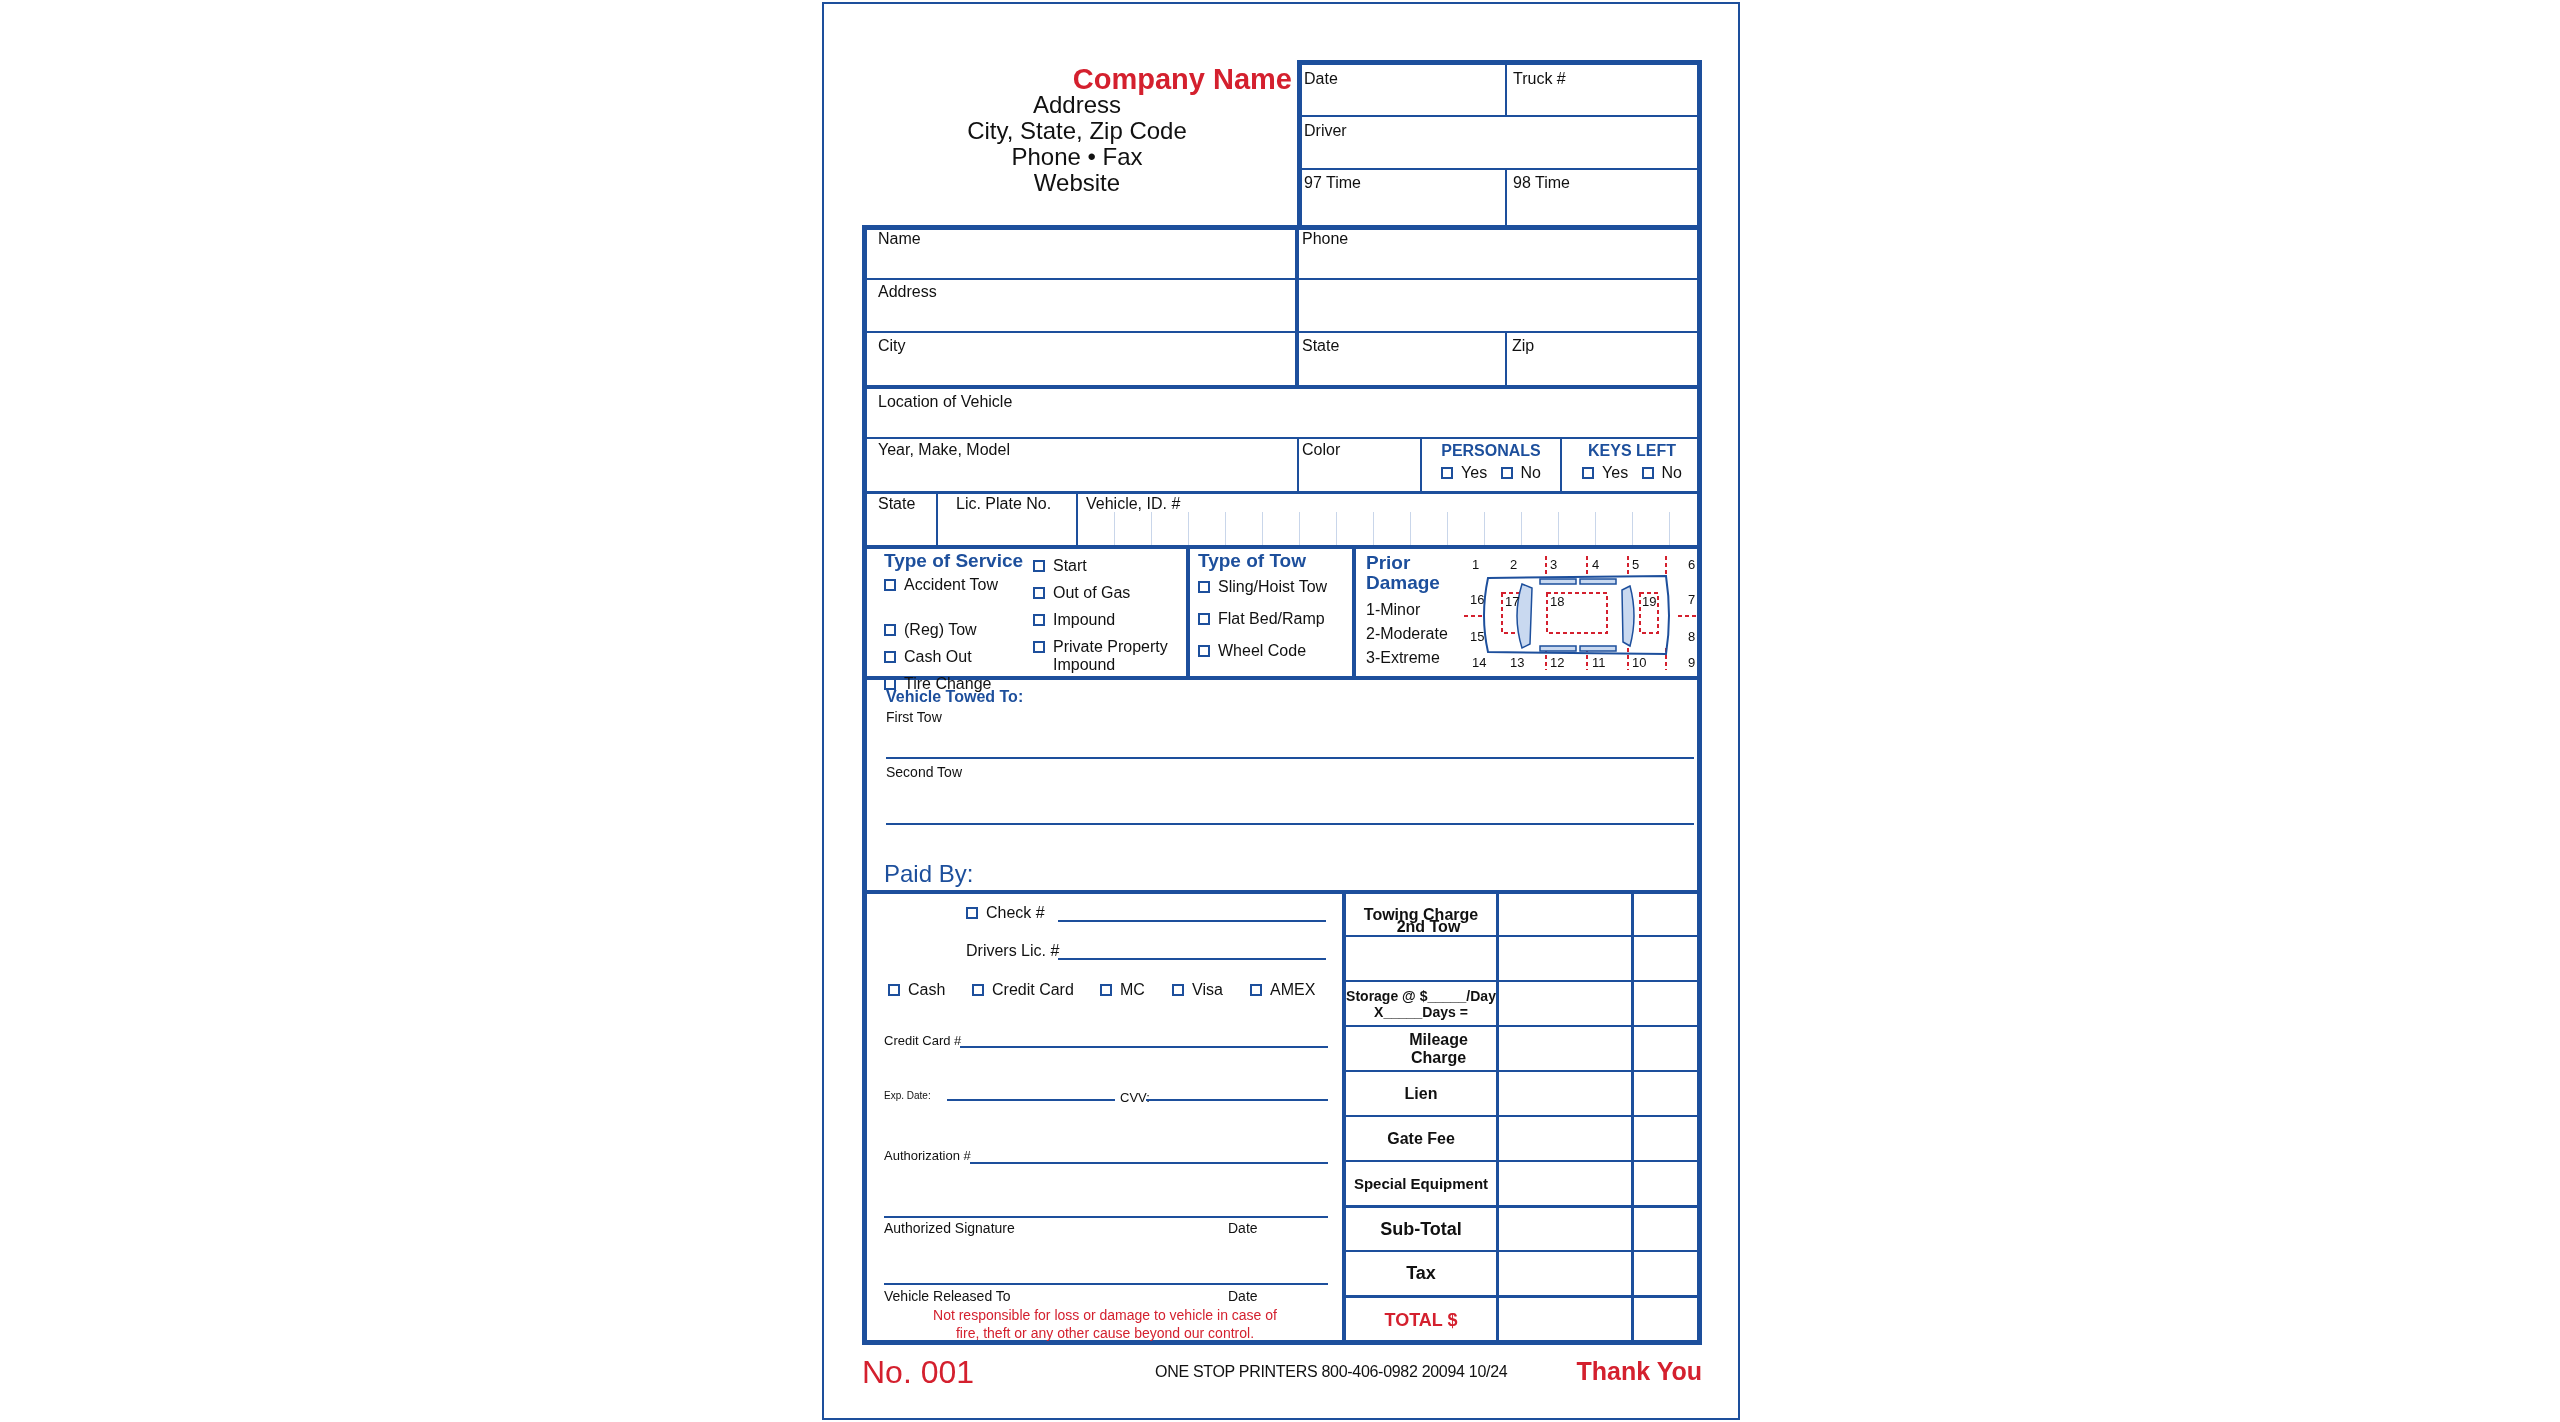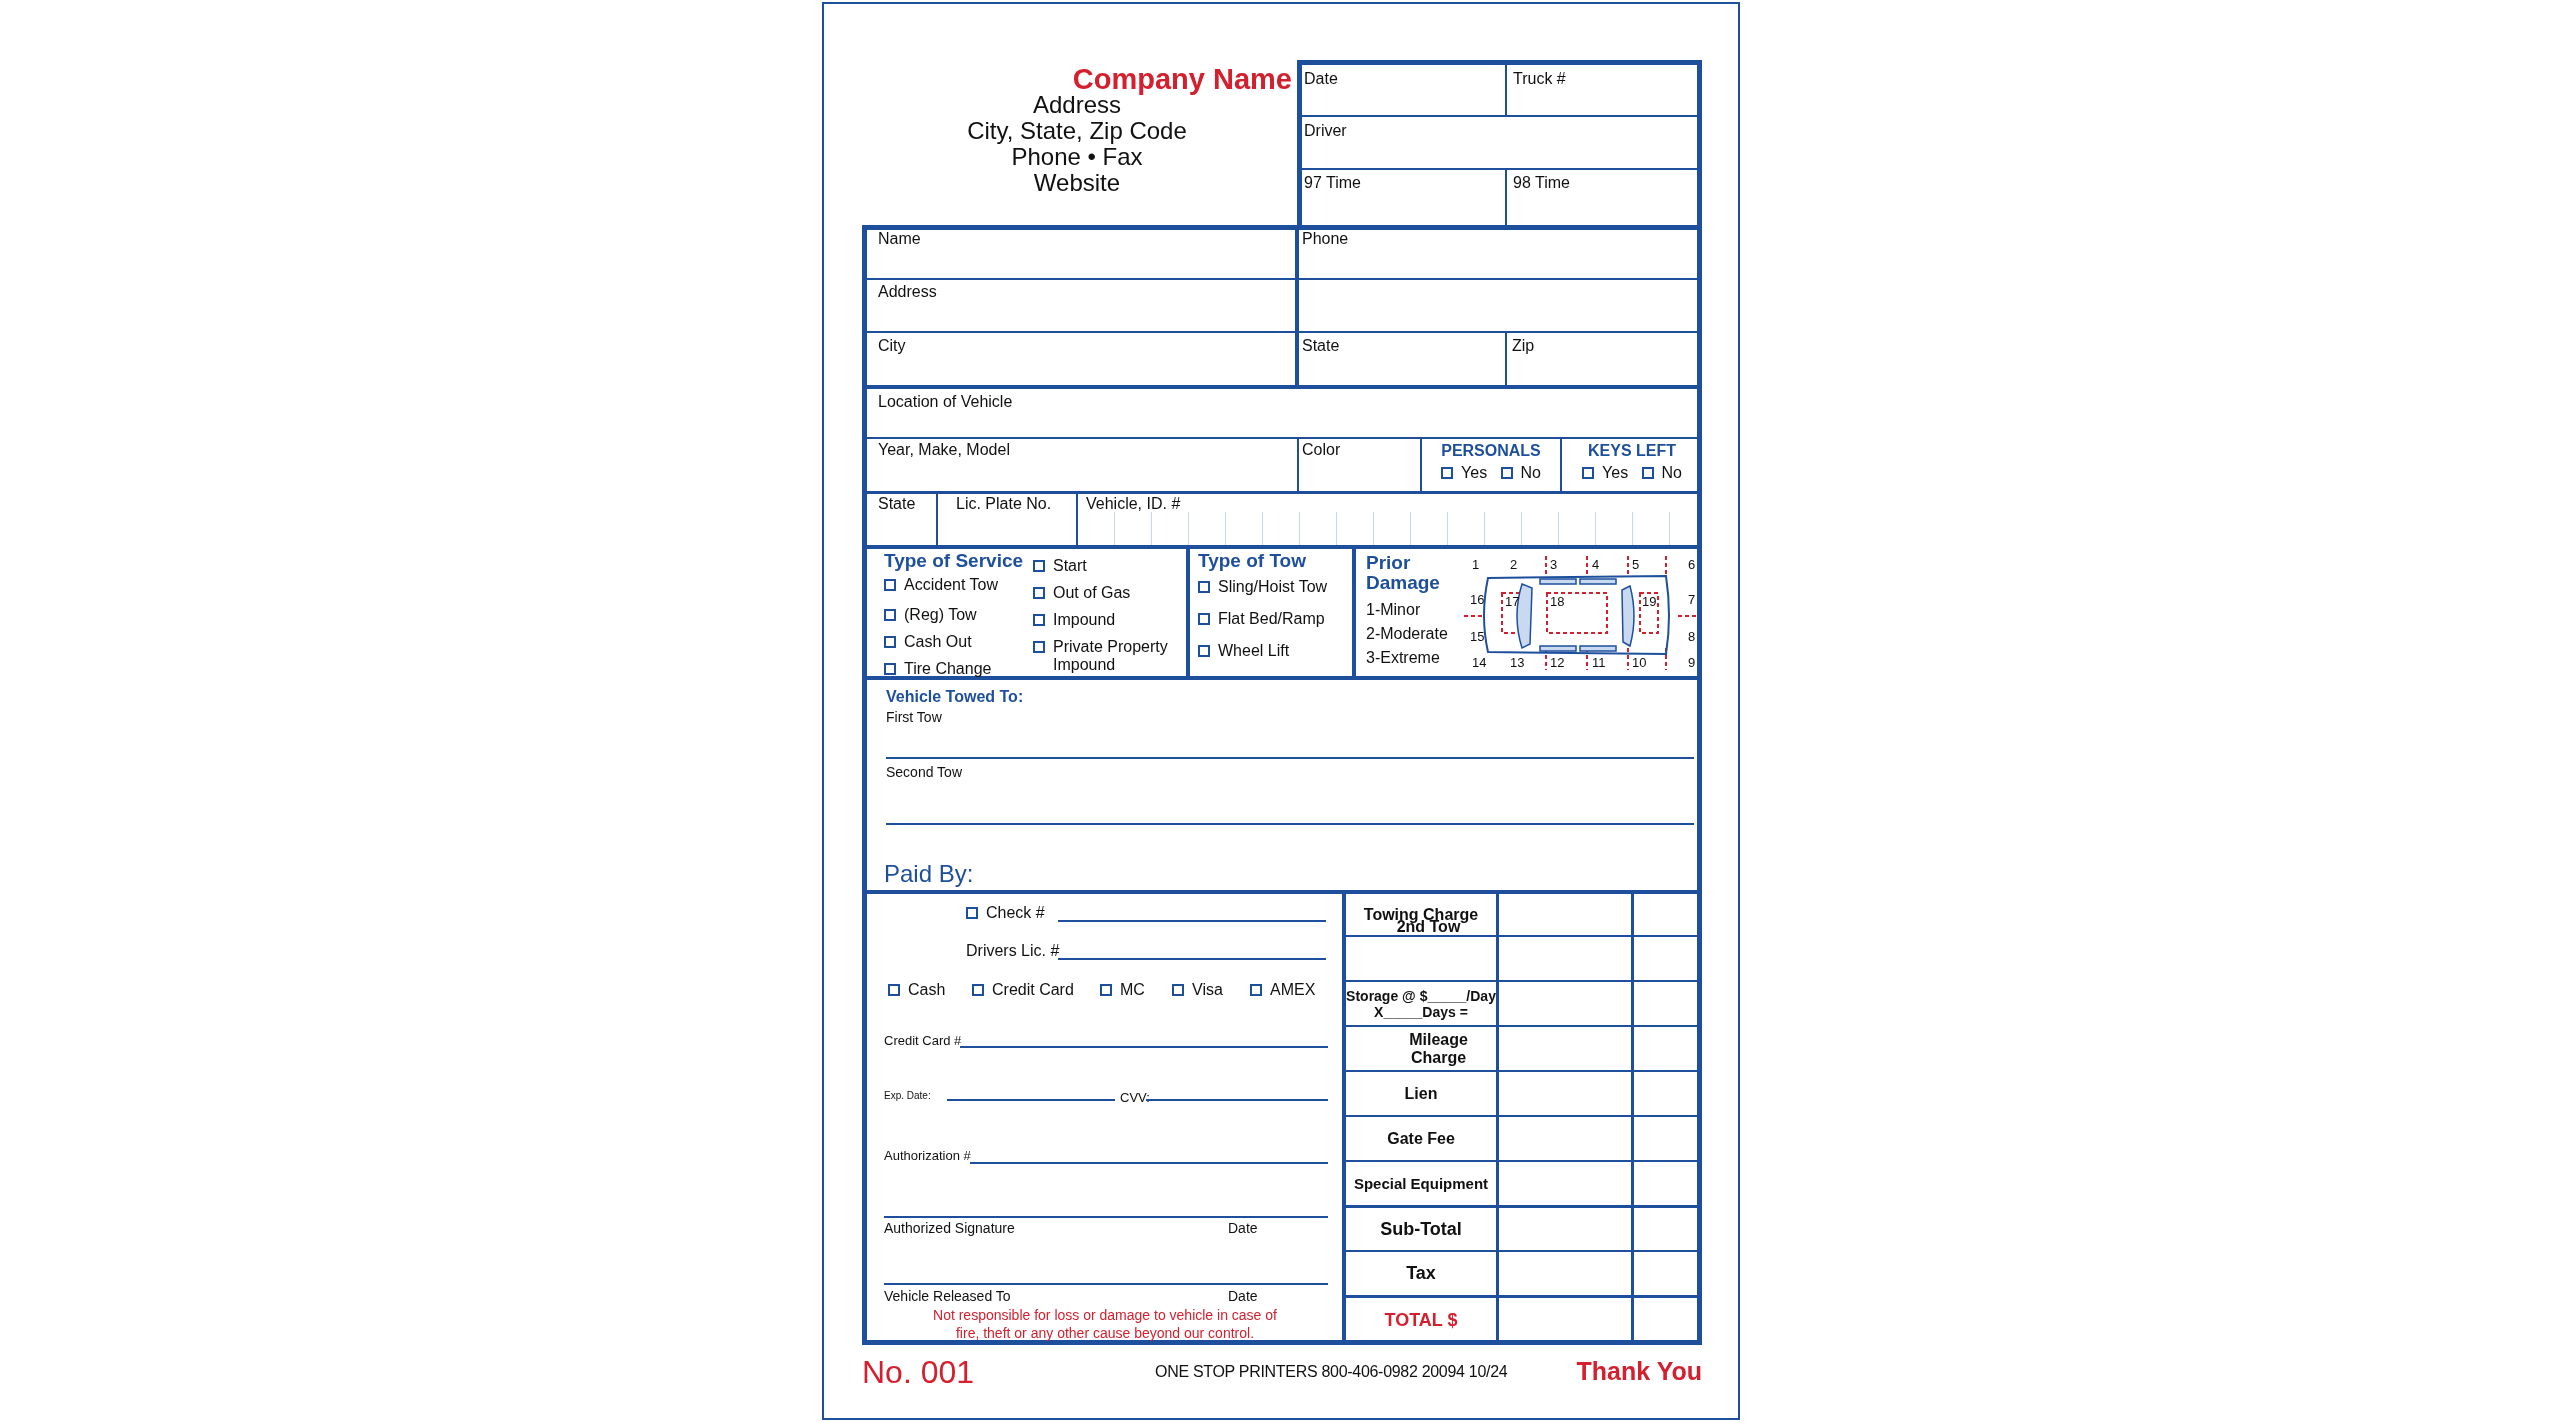--- a/index.html
+++ b/index.html
@@ -95,36 +95,36 @@
 <div class="abs lbl" style="left:956px; top:495px;">Lic. Plate No.</div>
 <div class="abs lbl" style="left:1086px; top:495px;">Vehicle, ID. #</div>
 <div class="abs" style="left:1078px; top:512px; width:620px; height:33px; background: repeating-linear-gradient(90deg, transparent 0 36px, #c9d6ea 36px 37px);"></div>
 
 <div class="abs hl" style="left:1186px; top:547px; width:4px; height:131px;"></div>
 <div class="abs hl" style="left:1352px; top:547px; width:4px; height:131px;"></div>
 
 <div class="abs" style="left:884px; top:550px; width:300px;">
   <div class="sect-title">Type of Service</div>
   <div class="opt" style="margin-top:4px;"><span class="box"></span><span>Accident Tow</span></div>
-  <div class="opt" style="margin-top:12px;"><span class="box"></span><span>(Reg) Tow</span></div>
+  <div class="opt" style="margin-top:27px;"><span class="box"></span><span>(Reg) Tow</span></div>
   <div class="opt" style="margin-top:9px;"><span class="box"></span><span>Cash Out</span></div>
   <div class="opt" style="margin-top:9px;"><span class="box"></span><span>Tire Change</span></div>
 </div>
 <div class="abs" style="left:1033px; top:557px; width:152px;">
   <div class="opt"><span class="box"></span><span>Start</span></div>
   <div class="opt" style="margin-top:9px;"><span class="box"></span><span>Out of Gas</span></div>
   <div class="opt" style="margin-top:9px;"><span class="box"></span><span>Impound</span></div>
   <div class="opt" style="margin-top:9px;"><span class="box"></span><span>Private Property</span><br><span style="padding-left:20px;">Impound</span></div>
 </div>
 
 <div class="abs" style="left:1198px; top:550px; width:150px;">
   <div class="sect-title">Type of Tow</div>
   <div class="opt" style="margin-top:6px;"><span class="box"></span><span>Sling/Hoist Tow</span></div>
   <div class="opt" style="margin-top:14px;"><span class="box"></span><span>Flat Bed/Ramp</span></div>
-  <div class="opt" style="margin-top:14px;"><span class="box"></span><span>Wheel Lift</span></div>
+  <div class="opt" style="margin-top:14px;"><span class="box"></span><span>Wheel Code</span></div>
 </div>
 
 <div class="abs" style="left:1366px; top:553px; width:100px;">
   <div class="sect-title" style="line-height:20px;">Prior</div>
   <div class="sect-title" style="line-height:20px;">Damage</div>
   <div class="opt" style="margin-top:8px;">1-Minor</div>
   <div class="opt" style="margin-top:6px;">2-Moderate</div>
   <div class="opt" style="margin-top:6px;">3-Extreme</div>
 </div>
 

